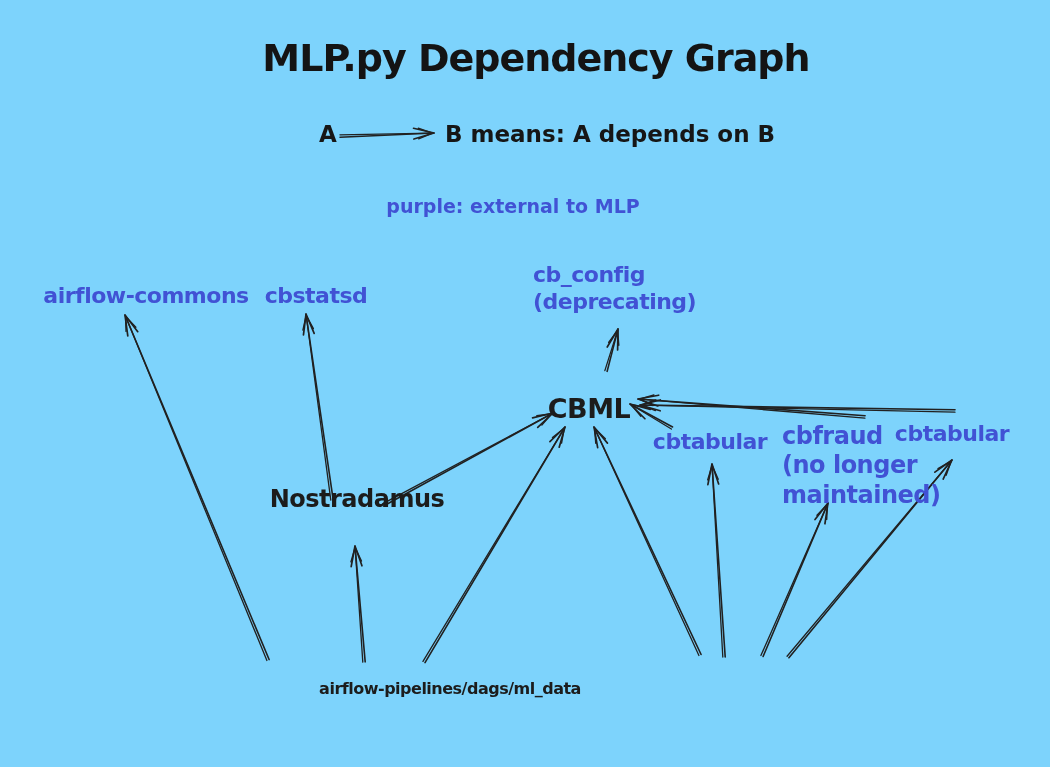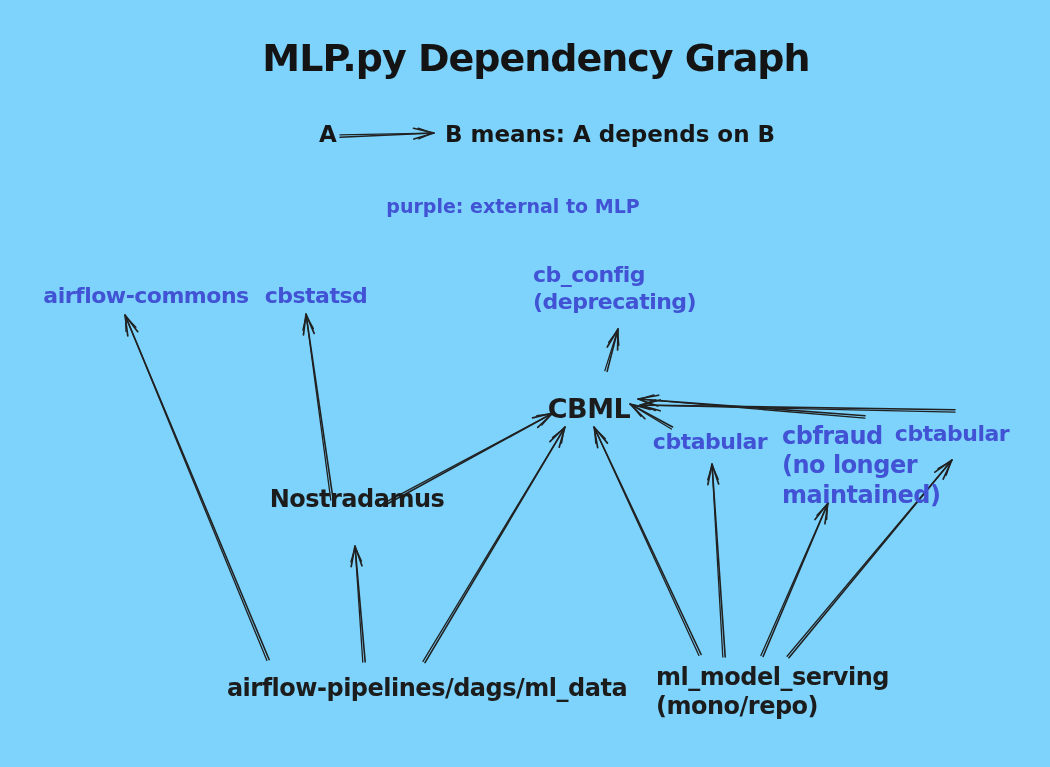--- a/index.html
+++ b/index.html
@@ -171,21 +171,17 @@
         <div>cbfraud</div>
         <div>(no longer</div>
         <div>maintained)</div>
       </div>
       <div class="node center" style="left: 952px; top: 434px; font-size: 22px; color: rgb(65, 82, 212);">
         <div>cbtabular</div>
       </div>
       <div class="node center" style="left: 357px; top: 500px; font-size: 24px; color: rgb(28, 28, 28);">
         <div>Nostradamus</div>
       </div>
-      <div class="node center" style="left: 427px; top: 689px; font-size: 24px; color: rgb(28, 28, 28);">
+      <div class="node center" style="left: 450px; top: 689px; font-size: 16px; color: rgb(28, 28, 28);">
         <div>airflow-pipelines/dags/ml_data</div>
-      </div>
-      <div class="node" style="left: 656px; top: 663px; font-size: 24px; color: rgb(28, 28, 28);">
-        <div>ml_model_serving</div>
-        <div>(mono/repo)</div>
       </div>
     </div>
 </div>
 
 </body></html>

